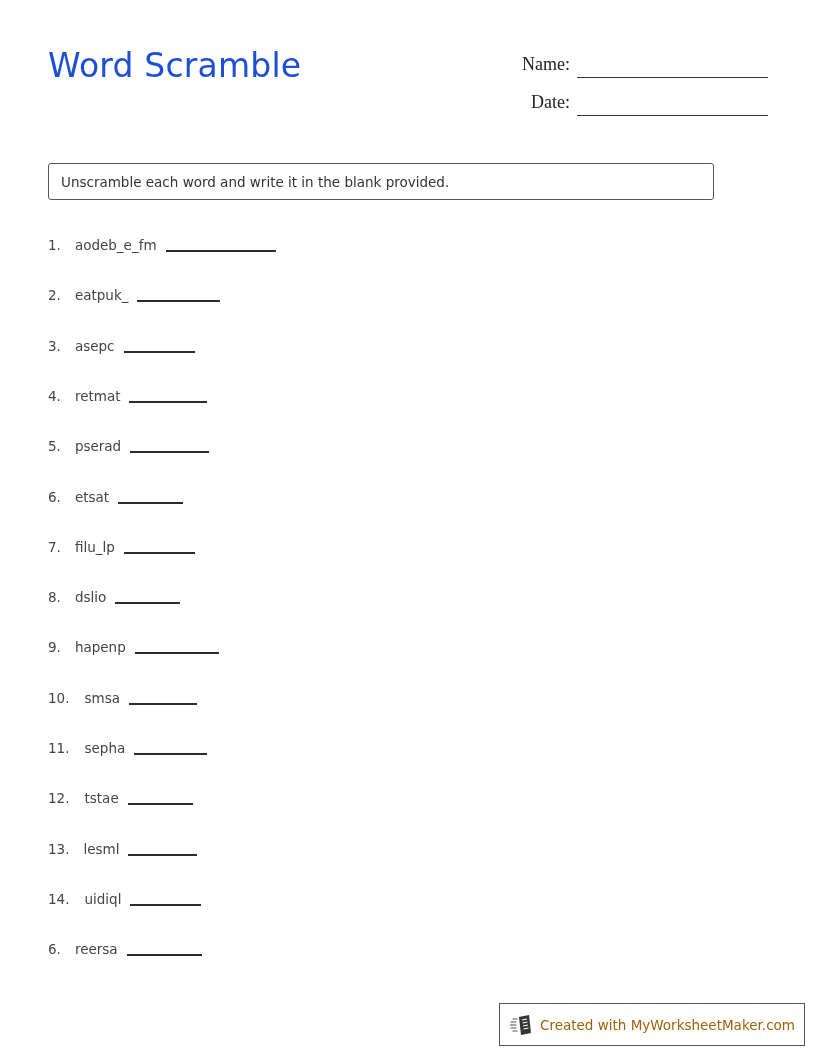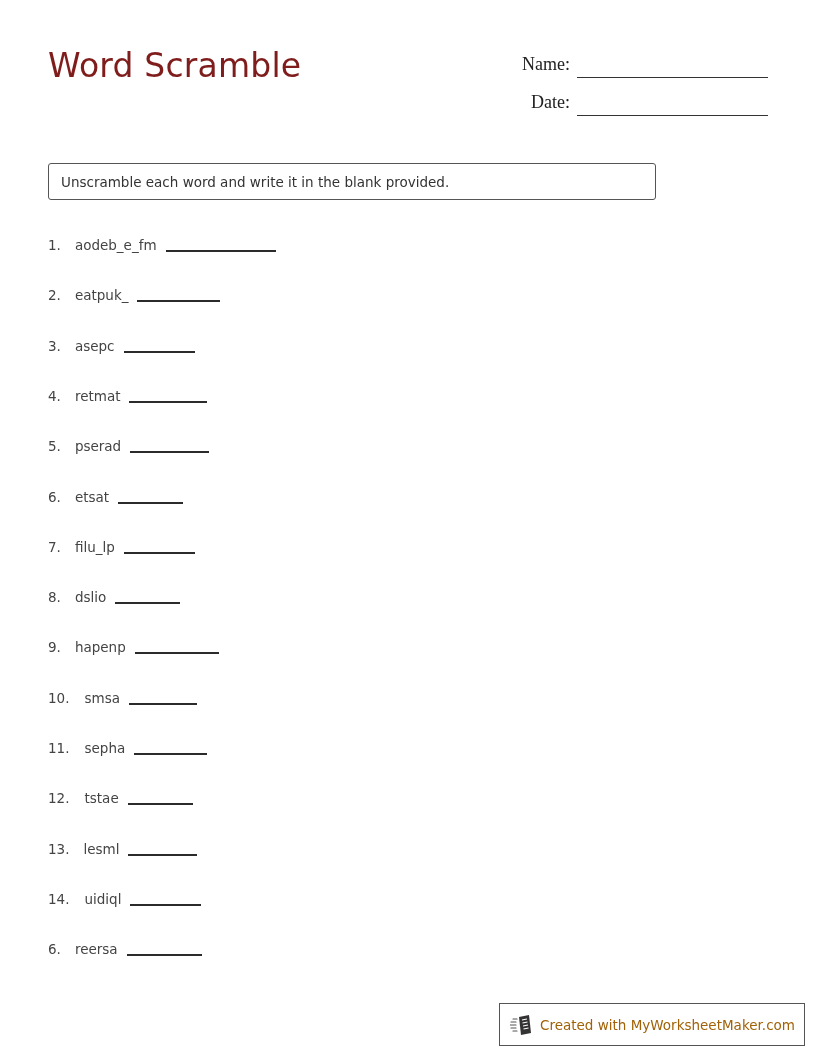--- a/index.html
+++ b/index.html
@@ -1,25 +1,25 @@
 <!DOCTYPE html>
 <html><head>
 <meta charset="utf-8">
 <style>
   html, body { margin: 0; padding: 0; background: #ffffff; }
   body { width: 816px; height: 1056px; position: relative; overflow: hidden;
          font-family: "DejaVu Sans", sans-serif; color: #333; }
   .title { position: absolute; left: 48px; top: 46px; font-size: 33px;
-           font-weight: normal; color: #7f1d1d; letter-spacing: 0.2px; margin: 0; }
+           font-weight: normal; color: #1d4ed8; letter-spacing: 0.2px; margin: 0; }
   .meta-row { position: absolute; left: 500px; width: 268px; height: 30px;
               font-family: "Liberation Serif", serif; font-size: 18px; color: #222; }
   .meta-row .lbl { position: absolute; right: 198px; top: 6px; white-space: nowrap; }
   .meta-row .line { position: absolute; left: 77px; width: 191px; bottom: 0;
                     border-bottom: 1.5px solid #333; }
-  .instr { position: absolute; left: 48px; top: 163px; width: 608px; height: 37px;
+  .instr { position: absolute; left: 48px; top: 163px; width: 666px; height: 37px;
            border: 1px solid #555; border-radius: 3px; box-sizing: border-box;
            font-size: 13.5px; padding: 10px 12px; color: #333; }
   .items { position: absolute; left: 48px; top: 229px; }
   .item { position: absolute; left: 0; height: 24px; white-space: nowrap;
           font-size: 13.5px; color: #444; display: flex; align-items: flex-end; }
   .item .num { display: inline-block; }
   .item .word { display: inline-block; margin-left: 14px; }
   .item .blank { display: inline-block; height: 0; border-bottom: 2px solid #2b2b2b;
                  margin-left: 9px; margin-bottom: 1px; }
   .footer { position: absolute; left: 499px; top: 1003px; width: 306px; height: 43px;

